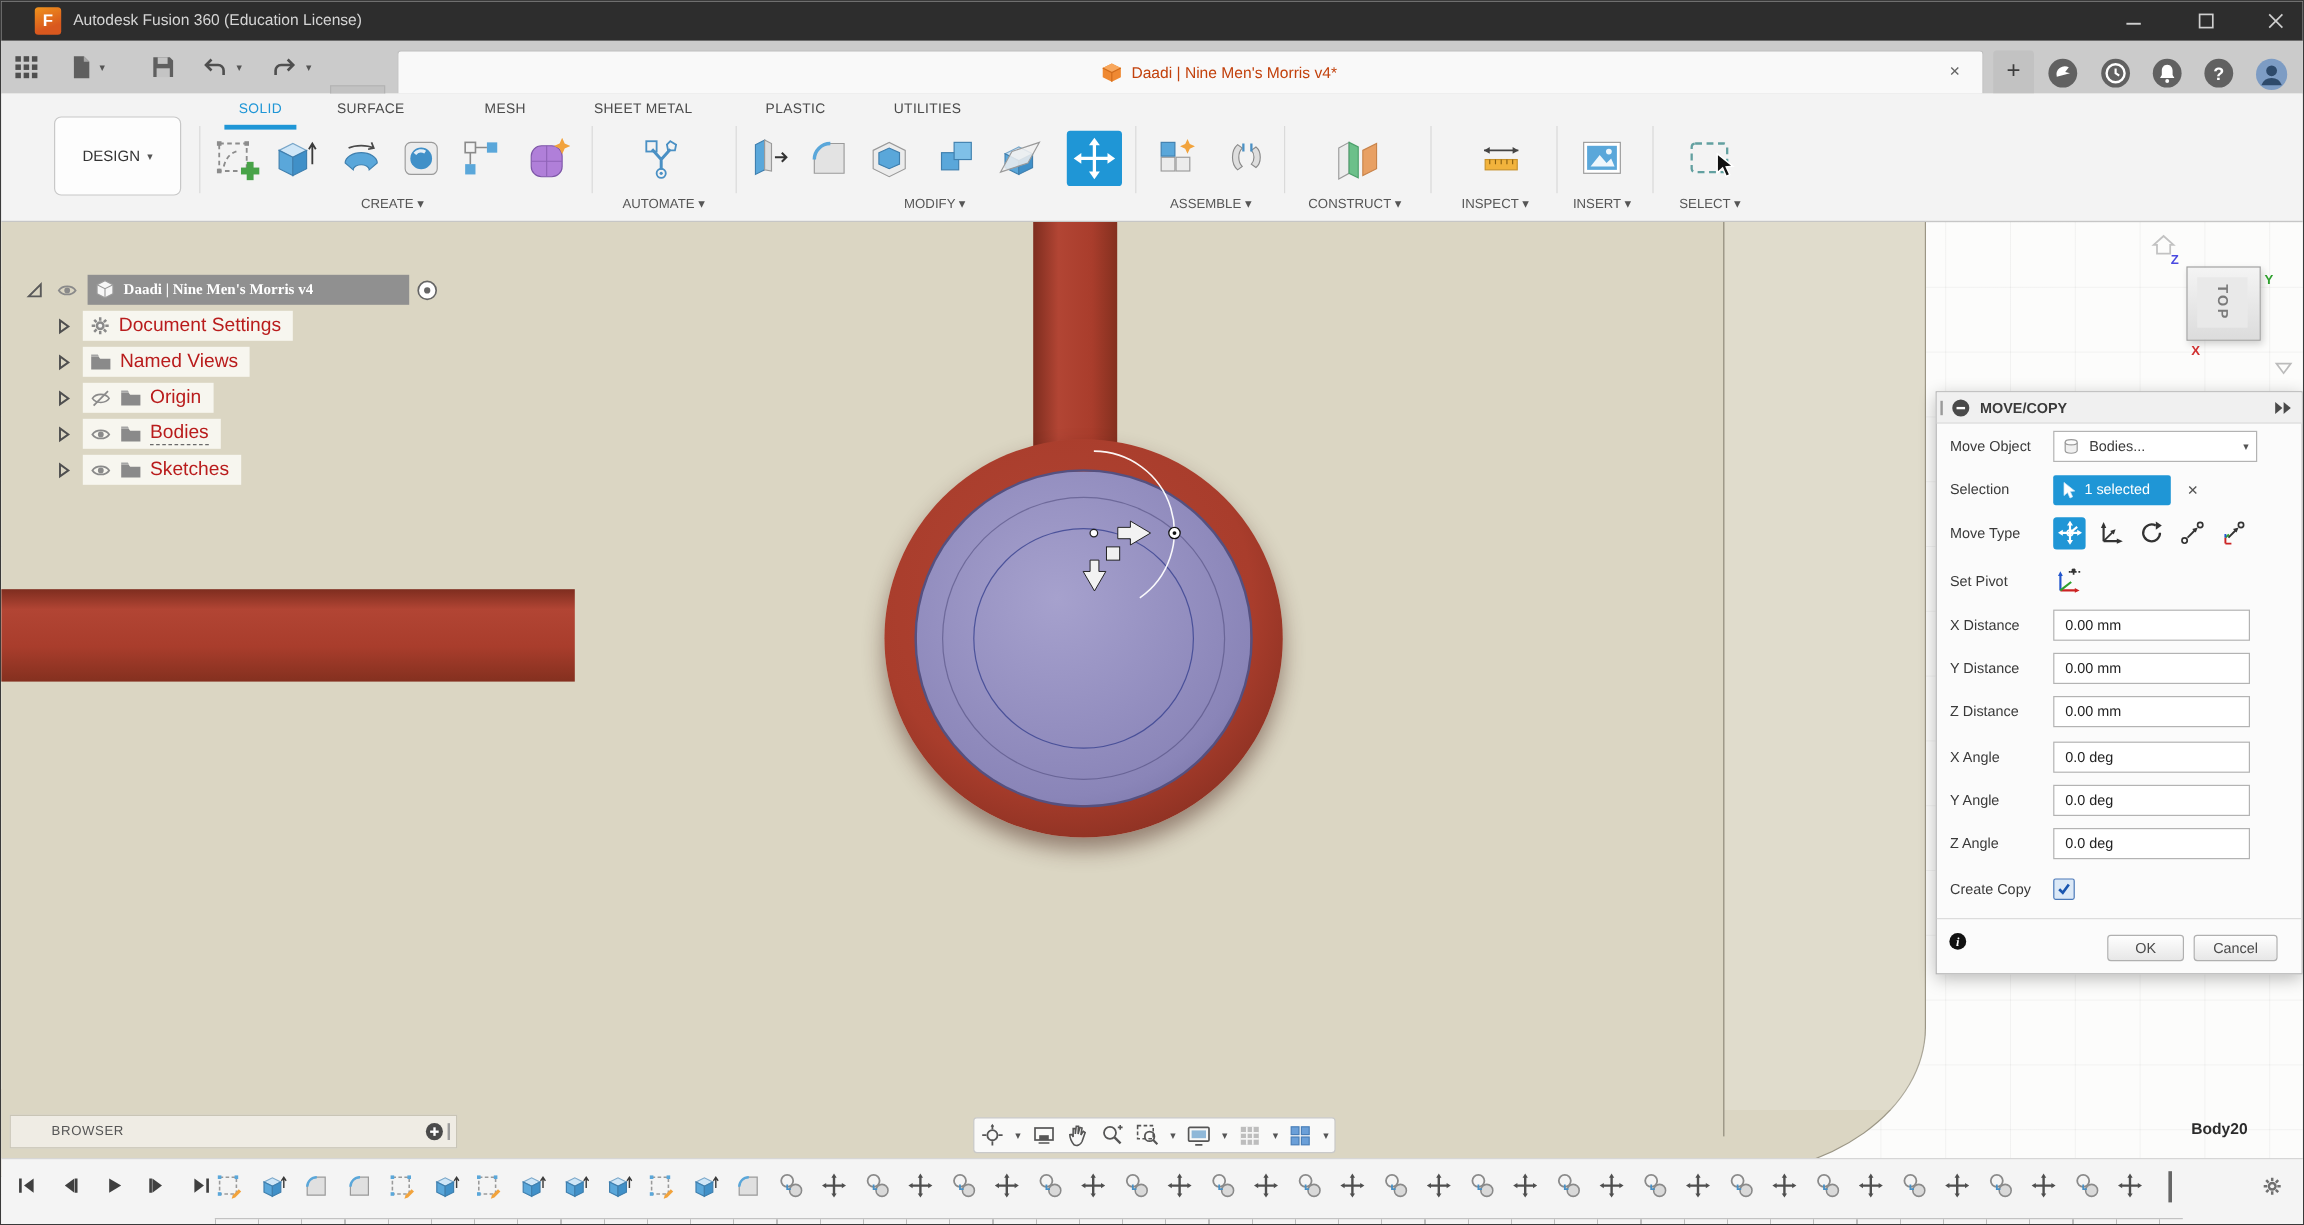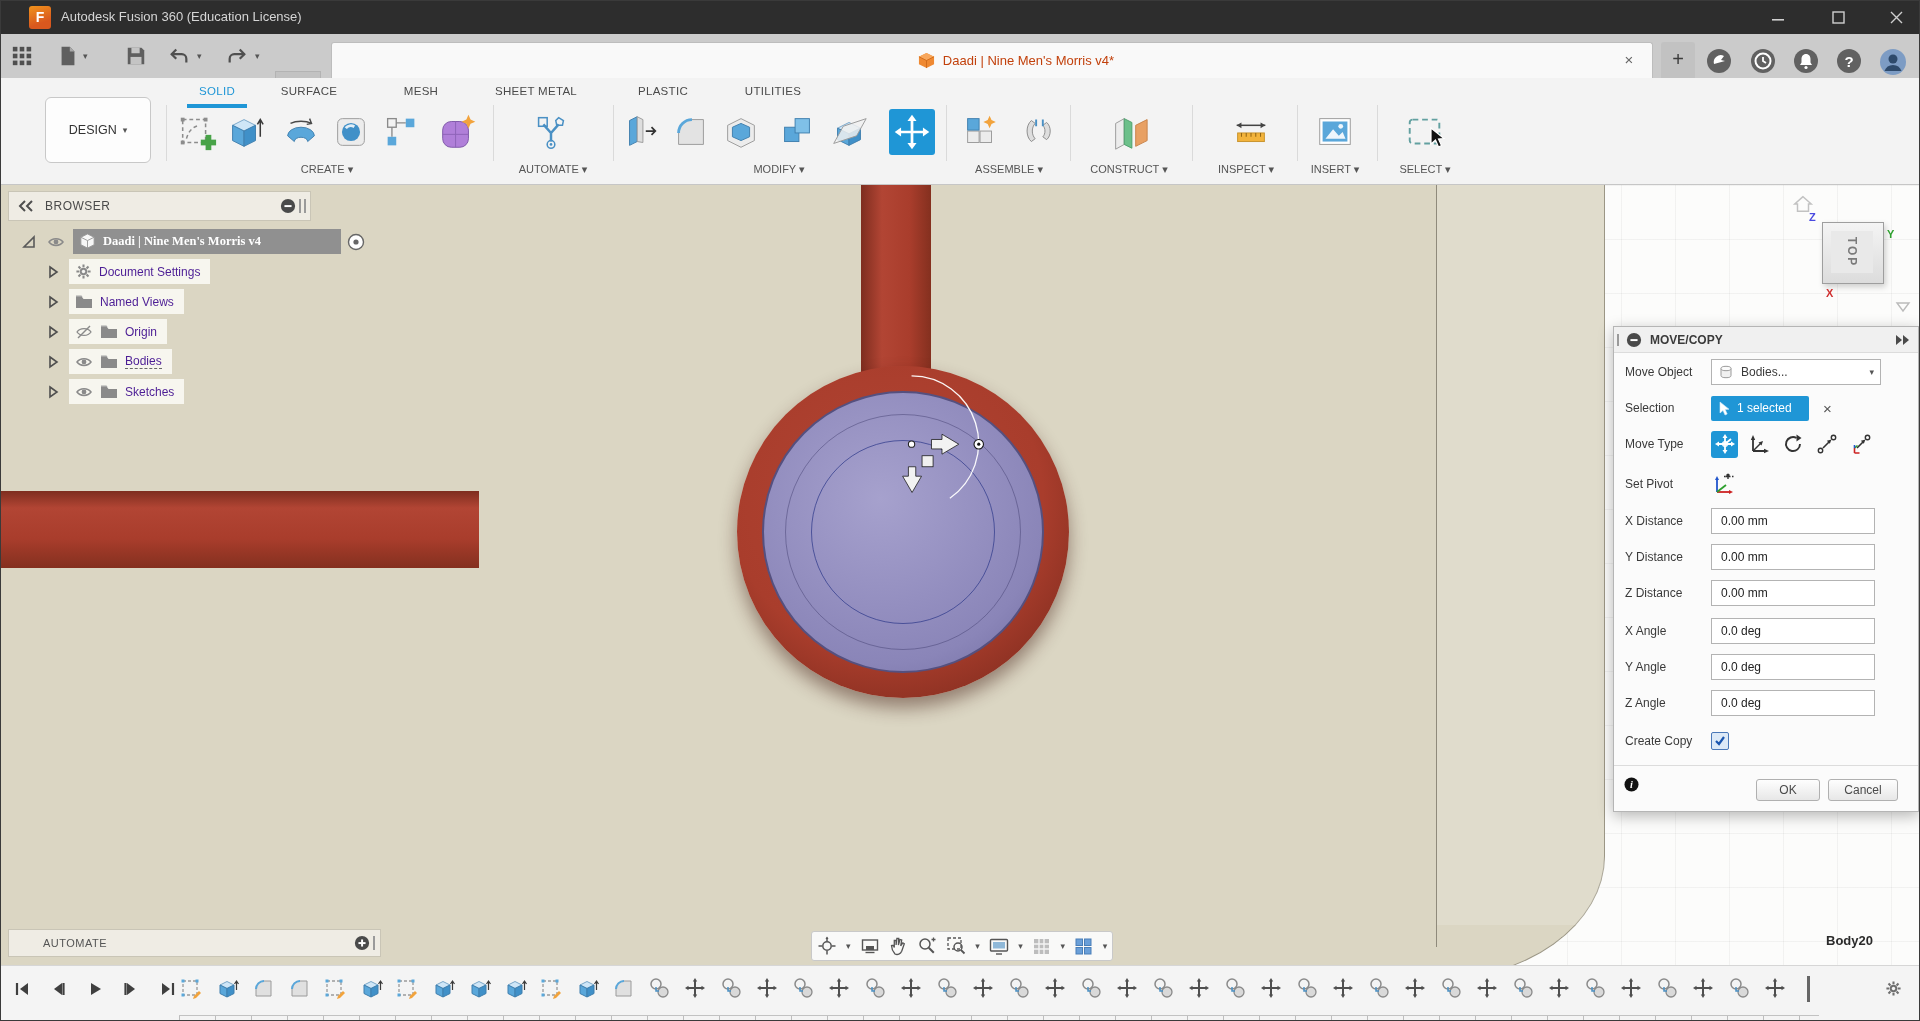--- a/index.html
+++ b/index.html
@@ -57,21 +57,21 @@
       background:radial-gradient(circle at 42% 38%,#a6a1cd 0%,#948fc0 45%,#8a85b8 70%,#6f6a9e 100%);
       border:2px solid #55507f;box-sizing:border-box;}
   .disc-rim{position:absolute;left:21px;top:21px;width:236px;height:236px;border-radius:50%;
       border:1.5px solid rgba(70,65,115,.5);box-sizing:border-box;}
   .disc-sketch{position:absolute;left:47px;top:47px;width:184px;height:184px;border-radius:50%;
       border:1.5px solid rgba(50,60,140,.75);box-sizing:border-box;}
   
   .panelbar{position:absolute;display:flex;align-items:center;background:rgba(240,238,230,.93);
       border:1px solid #c9c5b6;box-sizing:border-box;color:#4a4a4a;}
   .tree-row{position:absolute;display:flex;align-items:center;height:25px;}
-  .chip{display:inline-flex;align-items:center;gap:7px;background:rgba(252,251,247,.85);height:25px;padding:0 10px 0 6px;font-size:12px;color:#4c1d95;}
+  .chip{display:inline-flex;align-items:center;gap:7px;background:rgba(252,251,247,.85);height:25px;padding:0 10px 0 6px;font-size:16px;color:#b91c1c;}
   .root-chip{background:#909090;color:#fff;font-weight:bold;font-size:12.5px;}
   .dashed-u{border-bottom:1px dashed #6a6a6a;}
   
   .viewcube{position:absolute;left:1821px;top:221px;width:60px;height:60px;background:linear-gradient(#f4f4f4,#dcdcdc);
       border:1px solid #9e9e9e;box-shadow:2px 3px 6px rgba(0,0,0,.18);}
   .viewcube-face{position:absolute;left:8px;top:8px;width:42px;height:42px;background:#e9e9e9;
       display:flex;align-items:center;justify-content:center;}
   .viewcube-label{transform:rotate(90deg);font-size:12px;font-weight:bold;color:#7a7a7a;letter-spacing:2px;}
   .axis-label{position:absolute;font-size:11px;font-weight:bold;}
   
@@ -412,36 +412,20 @@
       <path d="M902 403 A128 128 0 0 1 975 636" stroke="rgba(255,255,255,.95)" stroke-width="2.5" fill="none"></path>
       <path d="M940 524 h20 v-10 l32 19 -32 19 v-10 h-20 z" fill="#f2f2f2" stroke="#1a1a1a" stroke-width="1.5"></path>
       <path d="M896 576 v18 h-11 l18 31 18 -31 h-11 v-18 z" fill="#f2f2f2" stroke="#1a1a1a" stroke-width="1.5"></path>
       <rect x="922" y="555" width="21" height="21" fill="#f0f0f0" stroke="#1a1a1a" stroke-width="1.5"></rect>
       <circle cx="902" cy="533" r="6" fill="#fff" stroke="#222" stroke-width="2"></circle>
       <circle cx="1030" cy="533" r="9" fill="#fff" stroke="#111" stroke-width="2"></circle>
       <circle cx="1030" cy="533" r="3" fill="#111"></circle>
     </svg>
   </div>
 
-  <div class="panelbar" style="left:7px;top:190px;width:303px;height:30px;">
-    <span class="ic" style="margin-left:8px;">
-        <svg width="18" height="18" viewBox="0 0 18 18">
-          <path d="M8 4 L3 9 L8 14 M15 4 L10 9 L15 14" stroke="#4f4f4f" stroke-width="2" fill="none"></path>
-        </svg>
-      </span>
-    <span style="margin-left:10px;font-size:12px;letter-spacing:.5px;">BROWSER</span>
-    <span class="ic" style="margin-left:auto;">
-        <svg width="16" height="16" viewBox="0 0 18 18">
-          <circle cx="9" cy="9" r="8" fill="#4a4a4a"></circle>
-          <rect x="5" y="8" width="8" height="2.2" fill="#fff"></rect>
-        </svg>
-      </span>
-    <span class="grip"></span>
-      <span class="grip" style="margin-right:4px;"></span>
-  </div>
   <div class="tree-row" style="left:20px;top:228px;">
     <span class="ic">
         <svg width="16" height="16" viewBox="0 0 16 16">
           <polygon points="3,13 13,13 13,3" fill="none" stroke="#5a5a5a" stroke-width="1.6"></polygon>
         </svg>
       </span>
     <span class="ic" style="margin-left:10px;">
         <svg width="18" height="18" viewBox="0 0 18 18">
           <path d="M2 9 C5 4.5 13 4.5 16 9 C13 13.5 5 13.5 2 9z" fill="none" stroke="#8a8a8a" stroke-width="1.5"></path>
           <circle cx="9" cy="9" r="2.4" fill="#8a8a8a"></circle>
@@ -725,21 +709,21 @@
         <svg width="15" height="15" viewBox="0 0 16 16">
           <circle cx="8" cy="8" r="7.5" fill="#111"></circle>
           <text x="8" y="12" font-size="11" font-weight="bold" font-style="italic" fill="#fff" text-anchor="middle" font-family="Liberation Serif,serif">i</text>
         </svg>
       </span>
     <div class="btn abs" style="left:142px;top:452px;width:64px;">OK</div>
     <div class="btn abs" style="left:214px;top:452px;width:70px;">Cancel</div>
   </div>
 
   <div class="panelbar" style="left:7px;top:928px;width:373px;height:28px;">
-    <span style="margin-left:34px;font-size:11px;letter-spacing:.5px;color:#555;">AUTOMATE</span>
+    <span style="margin-left:34px;font-size:11px;letter-spacing:.5px;color:#555;">BROWSER</span>
     <span class="ic" style="margin-left:auto;">
         <svg width="16" height="16" viewBox="0 0 18 18">
           <circle cx="9" cy="9" r="8" fill="#4a4a4a"></circle>
           <rect x="5" y="8" width="8" height="2.2" fill="#fff"></rect>
           <rect x="8" y="5" width="2.2" height="8" fill="#fff"></rect>
         </svg>
       </span>
     <span class="grip" style="margin-right:5px;"></span>
   </div>
 

